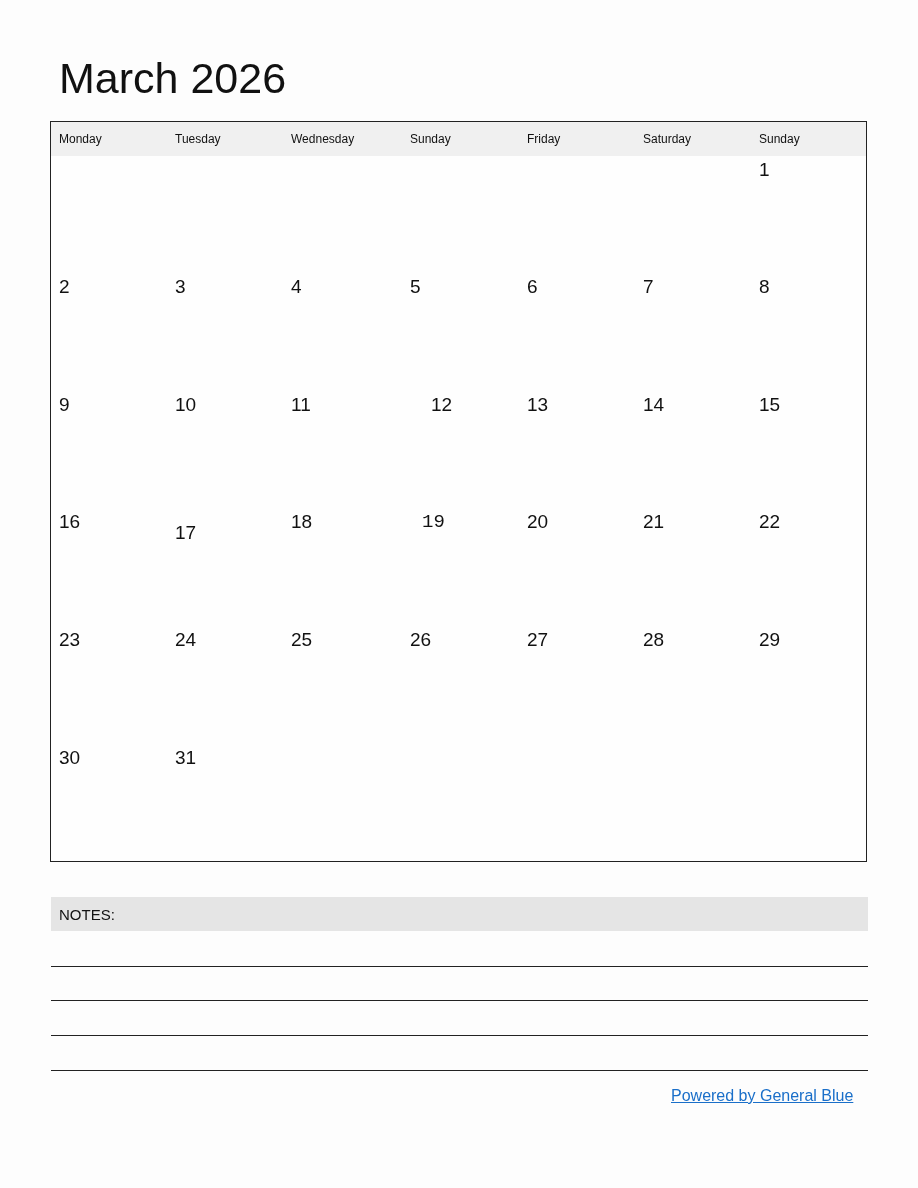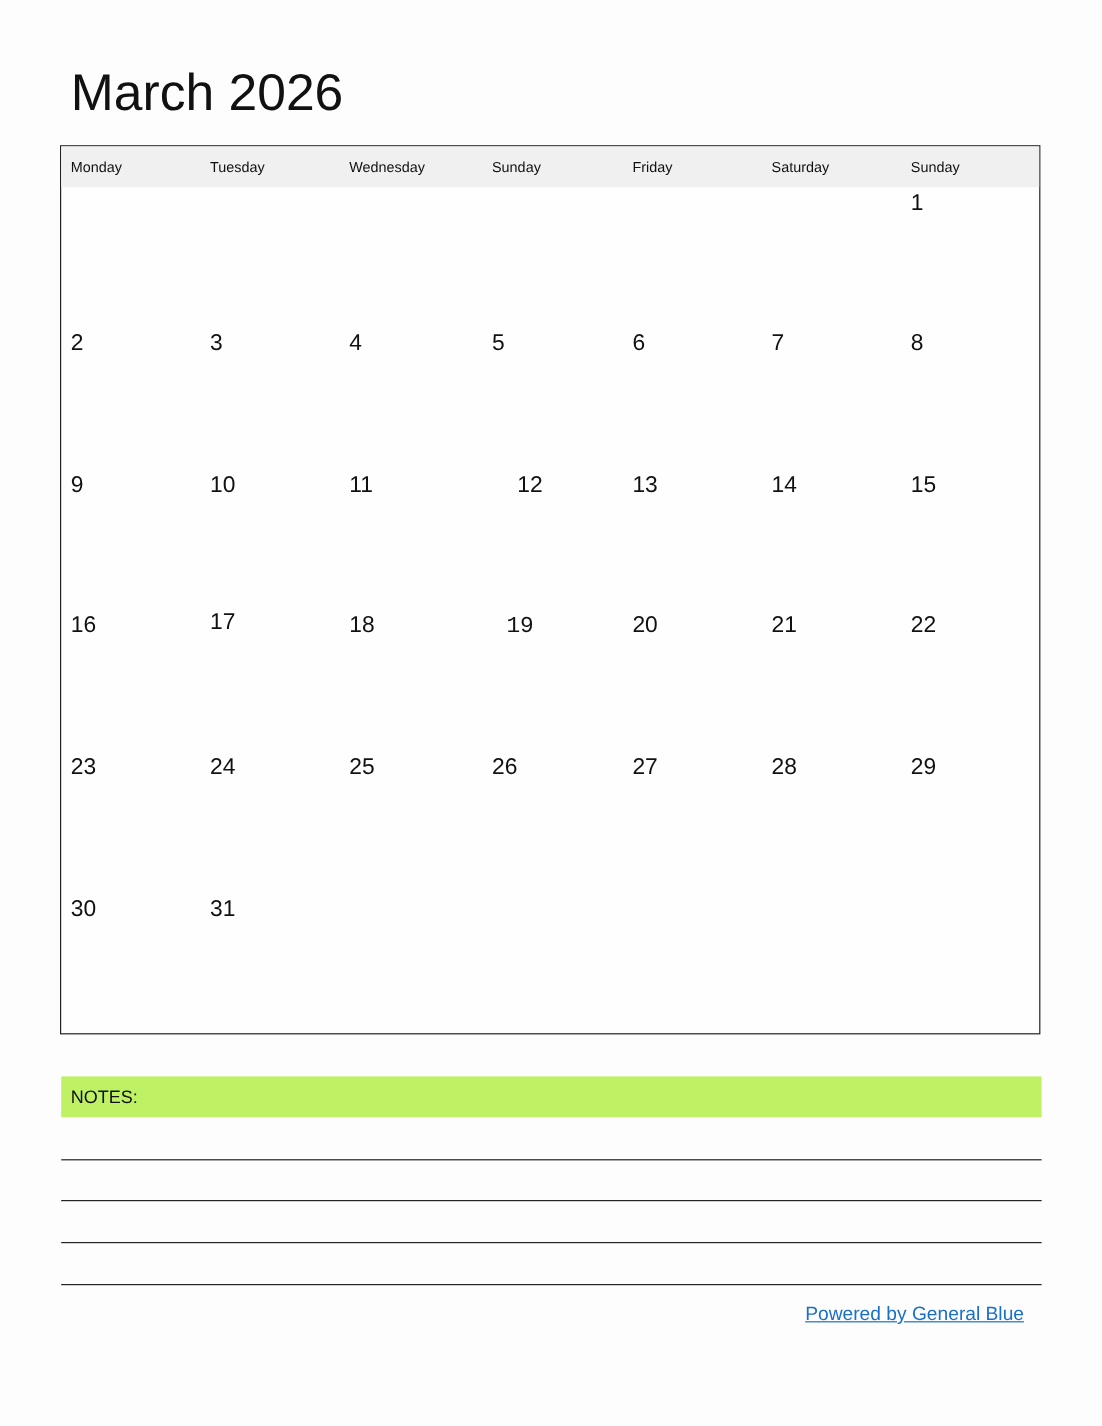--- a/index.html
+++ b/index.html
@@ -28,21 +28,21 @@
     }
     .dow {
       position: absolute; top: 5px; font-size: 12px; line-height: 24px; color: #111;
       white-space: nowrap;
     }
     .day {
       position: absolute; font-size: 19px; line-height: 24px; color: #111;
     }
     .notes-band {
       position: absolute; left: 51px; top: 897px; width: 817px; height: 34px;
-      background: #bef264;
+      background: #e5e5e5;
     }
     .notes-label {
       position: absolute; left: 8px; top: 9px; font-size: 15px; line-height: 18px; color: #111;
     }
     .note-line {
       position: absolute; left: 51px; width: 817px; height: 0;
       border-top: 1.3px solid #222;
     }
     .powered {
       position: absolute; left: 671px; top: 1086px;
@@ -81,21 +81,21 @@
       <span class="day" style="left: 592px; top: 153px;">7</span>
       <span class="day" style="left: 708px; top: 153px;">8</span>
       <span class="day" style="left: 8px; top: 271px;">9</span>
       <span class="day" style="left: 124px; top: 271px;">10</span>
       <span class="day" style="left: 240px; top: 271px;">11</span>
       <span class="day" style="left: 380px; top: 271px;">12</span>
       <span class="day" style="left: 476px; top: 271px;">13</span>
       <span class="day" style="left: 592px; top: 271px; text-align: center;">14</span>
       <span class="day" style="left: 708px; top: 271px;">15</span>
       <span class="day" style="left: 8px; top: 388px;">16</span>
-      <span class="day" style="left: 124px; top: 385px;">17</span>
+      <span class="day" style="left: 124px; top: 399px;">17</span>
       <span class="day" style="left: 240px; top: 388px;">18</span>
       <span class="day" style="left: 371px; top: 388px; font-family: Liberation Mono, monospace;">19</span>
       <span class="day" style="left: 476px; top: 388px;">20</span>
       <span class="day" style="left: 592px; top: 388px;">21</span>
       <span class="day" style="left: 708px; top: 388px;">22</span>
       <span class="day" style="left: 8px; top: 506px;">23</span>
       <span class="day" style="left: 124px; top: 506px;">24</span>
       <span class="day" style="left: 240px; top: 506px;">25</span>
       <span class="day" style="left: 359px; top: 506px;">26</span>
       <span class="day" style="left: 476px; top: 506px;">27</span>

